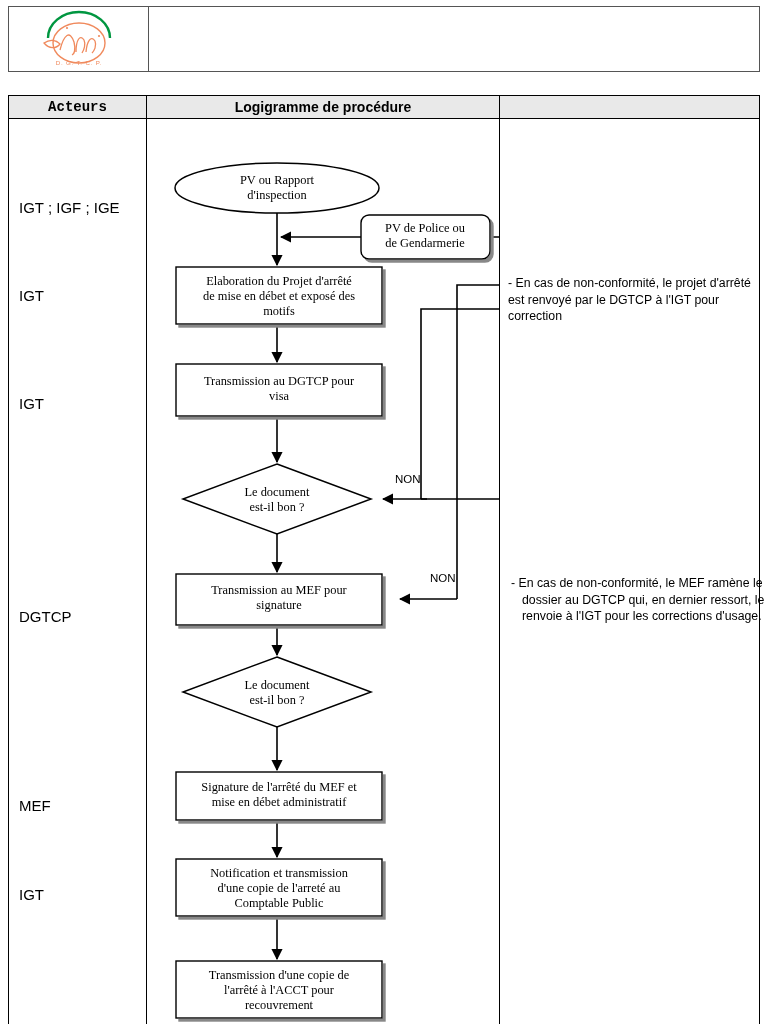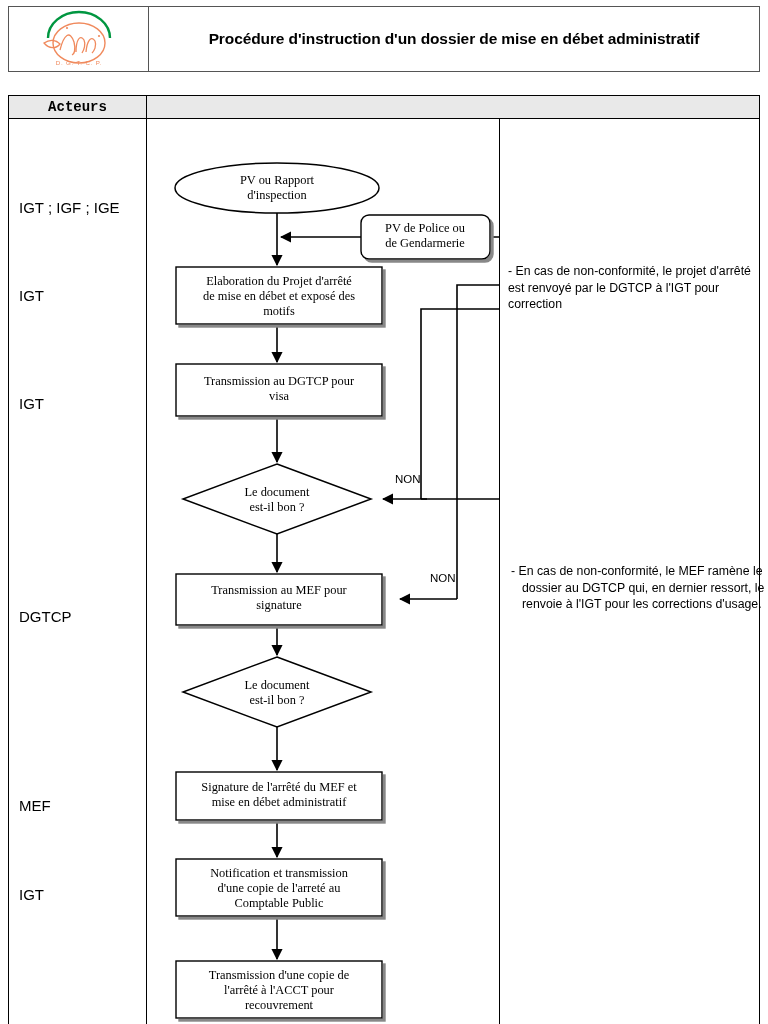--- a/index.html
+++ b/index.html
@@ -105,20 +105,21 @@
     width: 353px;
     border-right: 1.5px solid #000000;
     box-sizing: border-box;
     position: relative;
     flex: none;
   }
   .col-comments {
     flex: 1;
     position: relative;
     box-sizing: border-box;
+    margin-top: 12px;
   }
 
   
   .actor {
     position: absolute;
     left: 10px;
     font-size: 15px;
     font-weight: normal;
     white-space: nowrap;
   }
@@ -169,29 +170,27 @@
         <path d="M8 33 C14 29 20 30 24 34 C20 39 13 39 8 33 Z" fill="none" stroke="#f08a5d" stroke-width="1.3"></path>
         <path d="M24 40 C28 24 34 20 38 32 C40 40 38 44 36 45" fill="none" stroke="#f08a5d" stroke-width="1.3"></path>
         <path d="M40 42 C40 30 44 24 48 30 C50 34 48 40 46 43" fill="none" stroke="#f08a5d" stroke-width="1.3"></path>
         <path d="M50 42 C51 31 55 25 59 31 C61 36 58 41 56 43" fill="none" stroke="#f08a5d" stroke-width="1.3"></path>
         <circle cx="31" cy="18" r="1.1" fill="#f08a5d"></circle>
         <circle cx="63" cy="26" r="1.1" fill="#f08a5d"></circle>
         <text x="43" y="55" text-anchor="middle" font-family="Liberation Sans, sans-serif" font-size="6.2" fill="#f08a5d" letter-spacing="0.8">D. G. T. C. P.</text>
       </svg>
     </div>
   </div>
-  <div class="title-cell">
-    <div class="title-text">Procédure d'instruction d'un dossier de mise en débet administratif</div>
-  </div>
 </div>
 
 <div class="table">
 
   <div class="thead">
     <div class="th th-actors">Acteurs</div>
+    <div class="th th-logi">Logigramme de procédure</div>
   </div>
 
   <div class="tbody">
 
     <div class="col-actors">
       <div class="actor" style="top:80px">IGT ; IGF ; IGE</div>
       <div class="actor" style="top:168px">IGT</div>
       <div class="actor" style="top:276px">IGT</div>
       <div class="actor" style="top:489px">DGTCP</div>
       <div class="actor" style="top:678px">MEF</div>

